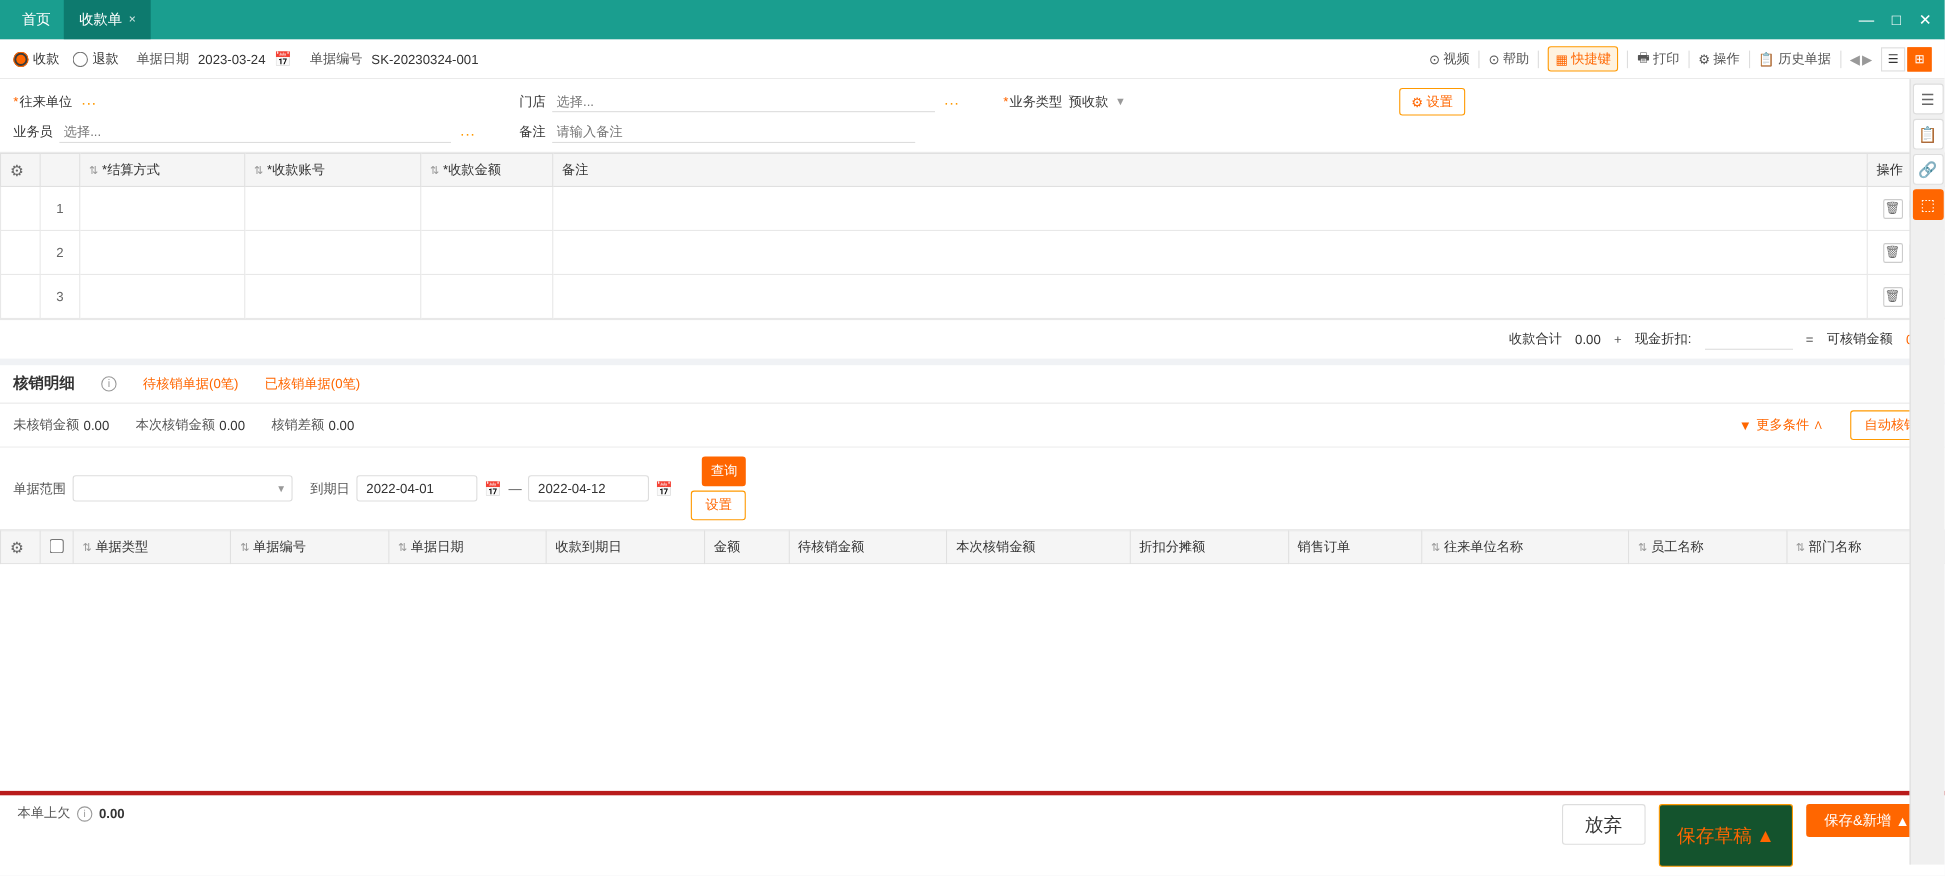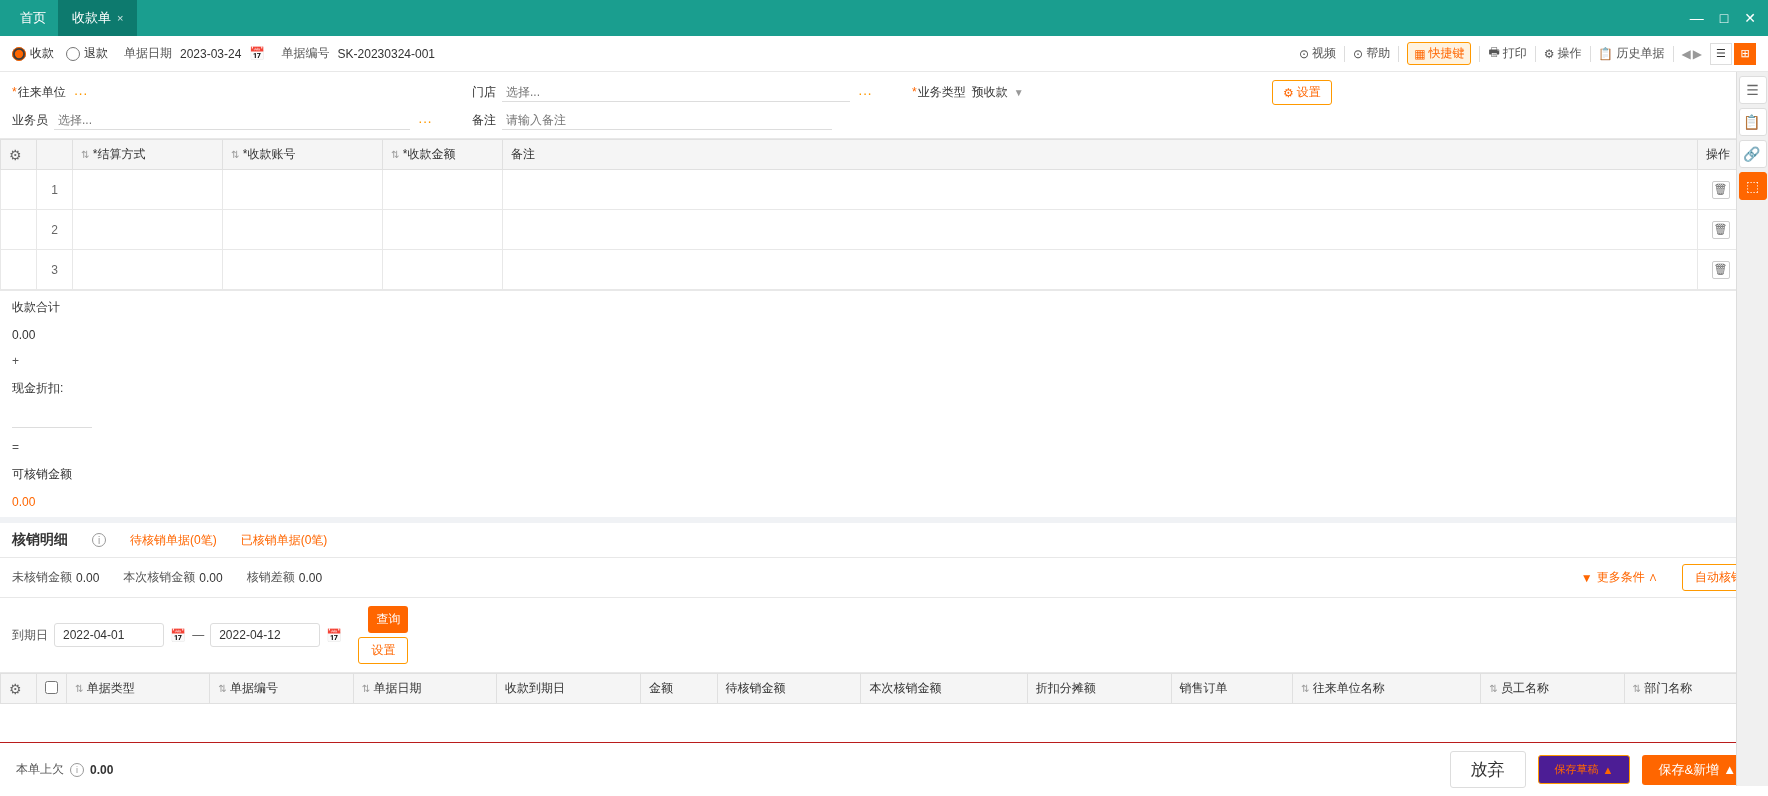--- a/index.html
+++ b/index.html
@@ -174,27 +174,27 @@
     .col-account { width: 160px; }
     .col-amount { width: 120px; }
     .col-action { width: 70px; text-align: center; }
     .action-icons { display: flex; gap: 6px; justify-content: center; }
     .action-icon { width: 18px; height: 18px; border: 1px solid #ccc; display: flex; align-items: center; justify-content: center; cursor: pointer; border-radius: 2px; color: #666; font-size: 11px; }
     .gear-icon { font-size: 14px; color: #666; cursor: pointer; }
 
     
     .summary-row {
       display: flex;
+      align-items: center;
       justify-content: flex-end;
       padding: 8px 12px;
       border-top: 1px solid #e8e8e8;
       background: #fff;
       gap: 12px;
       font-size: 12px;
-      flex-direction: column;
     }
     .summary-row .sum-label { color: #333; }
     .summary-row .sum-value { color: #333; }
     .summary-row .sum-value.highlight { color: #f60; font-weight: 500; }
     .summary-row .plus { color: #555; }
     .summary-row .equals { color: #555; }
     .discount-input {
       border: none;
       border-bottom: 1px solid #ddd;
       width: 80px;
@@ -355,47 +355,47 @@
       font-weight: normal;
       color: #333;
       text-align: left;
       white-space: nowrap;
     }
     .bottom-table th .sort-icon { color: #999; font-size: 10px; }
 
     
     .footer-bar {
       display: flex;
-      align-items: center;
+      align-items: flex-start;
       padding: 8px 16px;
-      border-top: 1px solid #b91c1c;
+      border-top: 4px solid #b91c1c;
       background: #fff;
       gap: 12px;
       position: sticky;
       bottom: 0;
     }
     .footer-info { display: flex; align-items: center; gap: 6px; font-size: 12px; color: #555; }
     .footer-spacer { flex: 1; }
     .footer-btn {
       background: #fff;
       border: 1px solid #ddd;
       color: #333;
       border-radius: 3px;
       padding: 6px 20px;
       cursor: pointer;
       font-size: 17px;
     }
     .footer-btn-primary {
-      background: #4c1d95;
+      background: #14532d;
       border: 1px solid #f90;
       color: #f60;
       border-radius: 3px;
-      padding: 6px 16px;
-      cursor: pointer;
-      font-size: 11px;
+      padding: 16px 16px;
+      cursor: pointer;
+      font-size: 17px;
       display: flex;
       align-items: center;
       gap: 4px;
     }
     .footer-btn-success {
       background: #f60;
       border: none;
       color: #fff;
       border-radius: 3px;
       padding: 6px 16px;
@@ -671,20 +671,28 @@
         <span class="stat-value">0.00</span>
       </div>
       <div class="more-conditions">
         <span>▼</span>
         <span>更多条件 ∧</span>
       </div>
       <button class="auto-reconcile-btn">自动核销</button>
     </div>
     <div class="filter-row">
       <div class="filter-field">
+        <span class="field-label">单据范围</span>
+        <div class="select-wrapper">
+          <select class="filter-select">
+            <option></option>
+          </select>
+        </div>
+      </div>
+      <div class="filter-field">
         <span class="field-label">到期日</span>
         <input class="date-input" type="text" value="2022-04-01" style="">
         <span class="date-icon">📅</span>
         <span class="date-dash"> — </span>
         <input class="date-input" type="text" value="2022-04-12" style="">
         <span class="date-icon">📅</span>
       </div>
       <div class="filter-btns">
         <button class="query-btn">查询</button>
         <button class="filter-settings-btn">设置</button>

